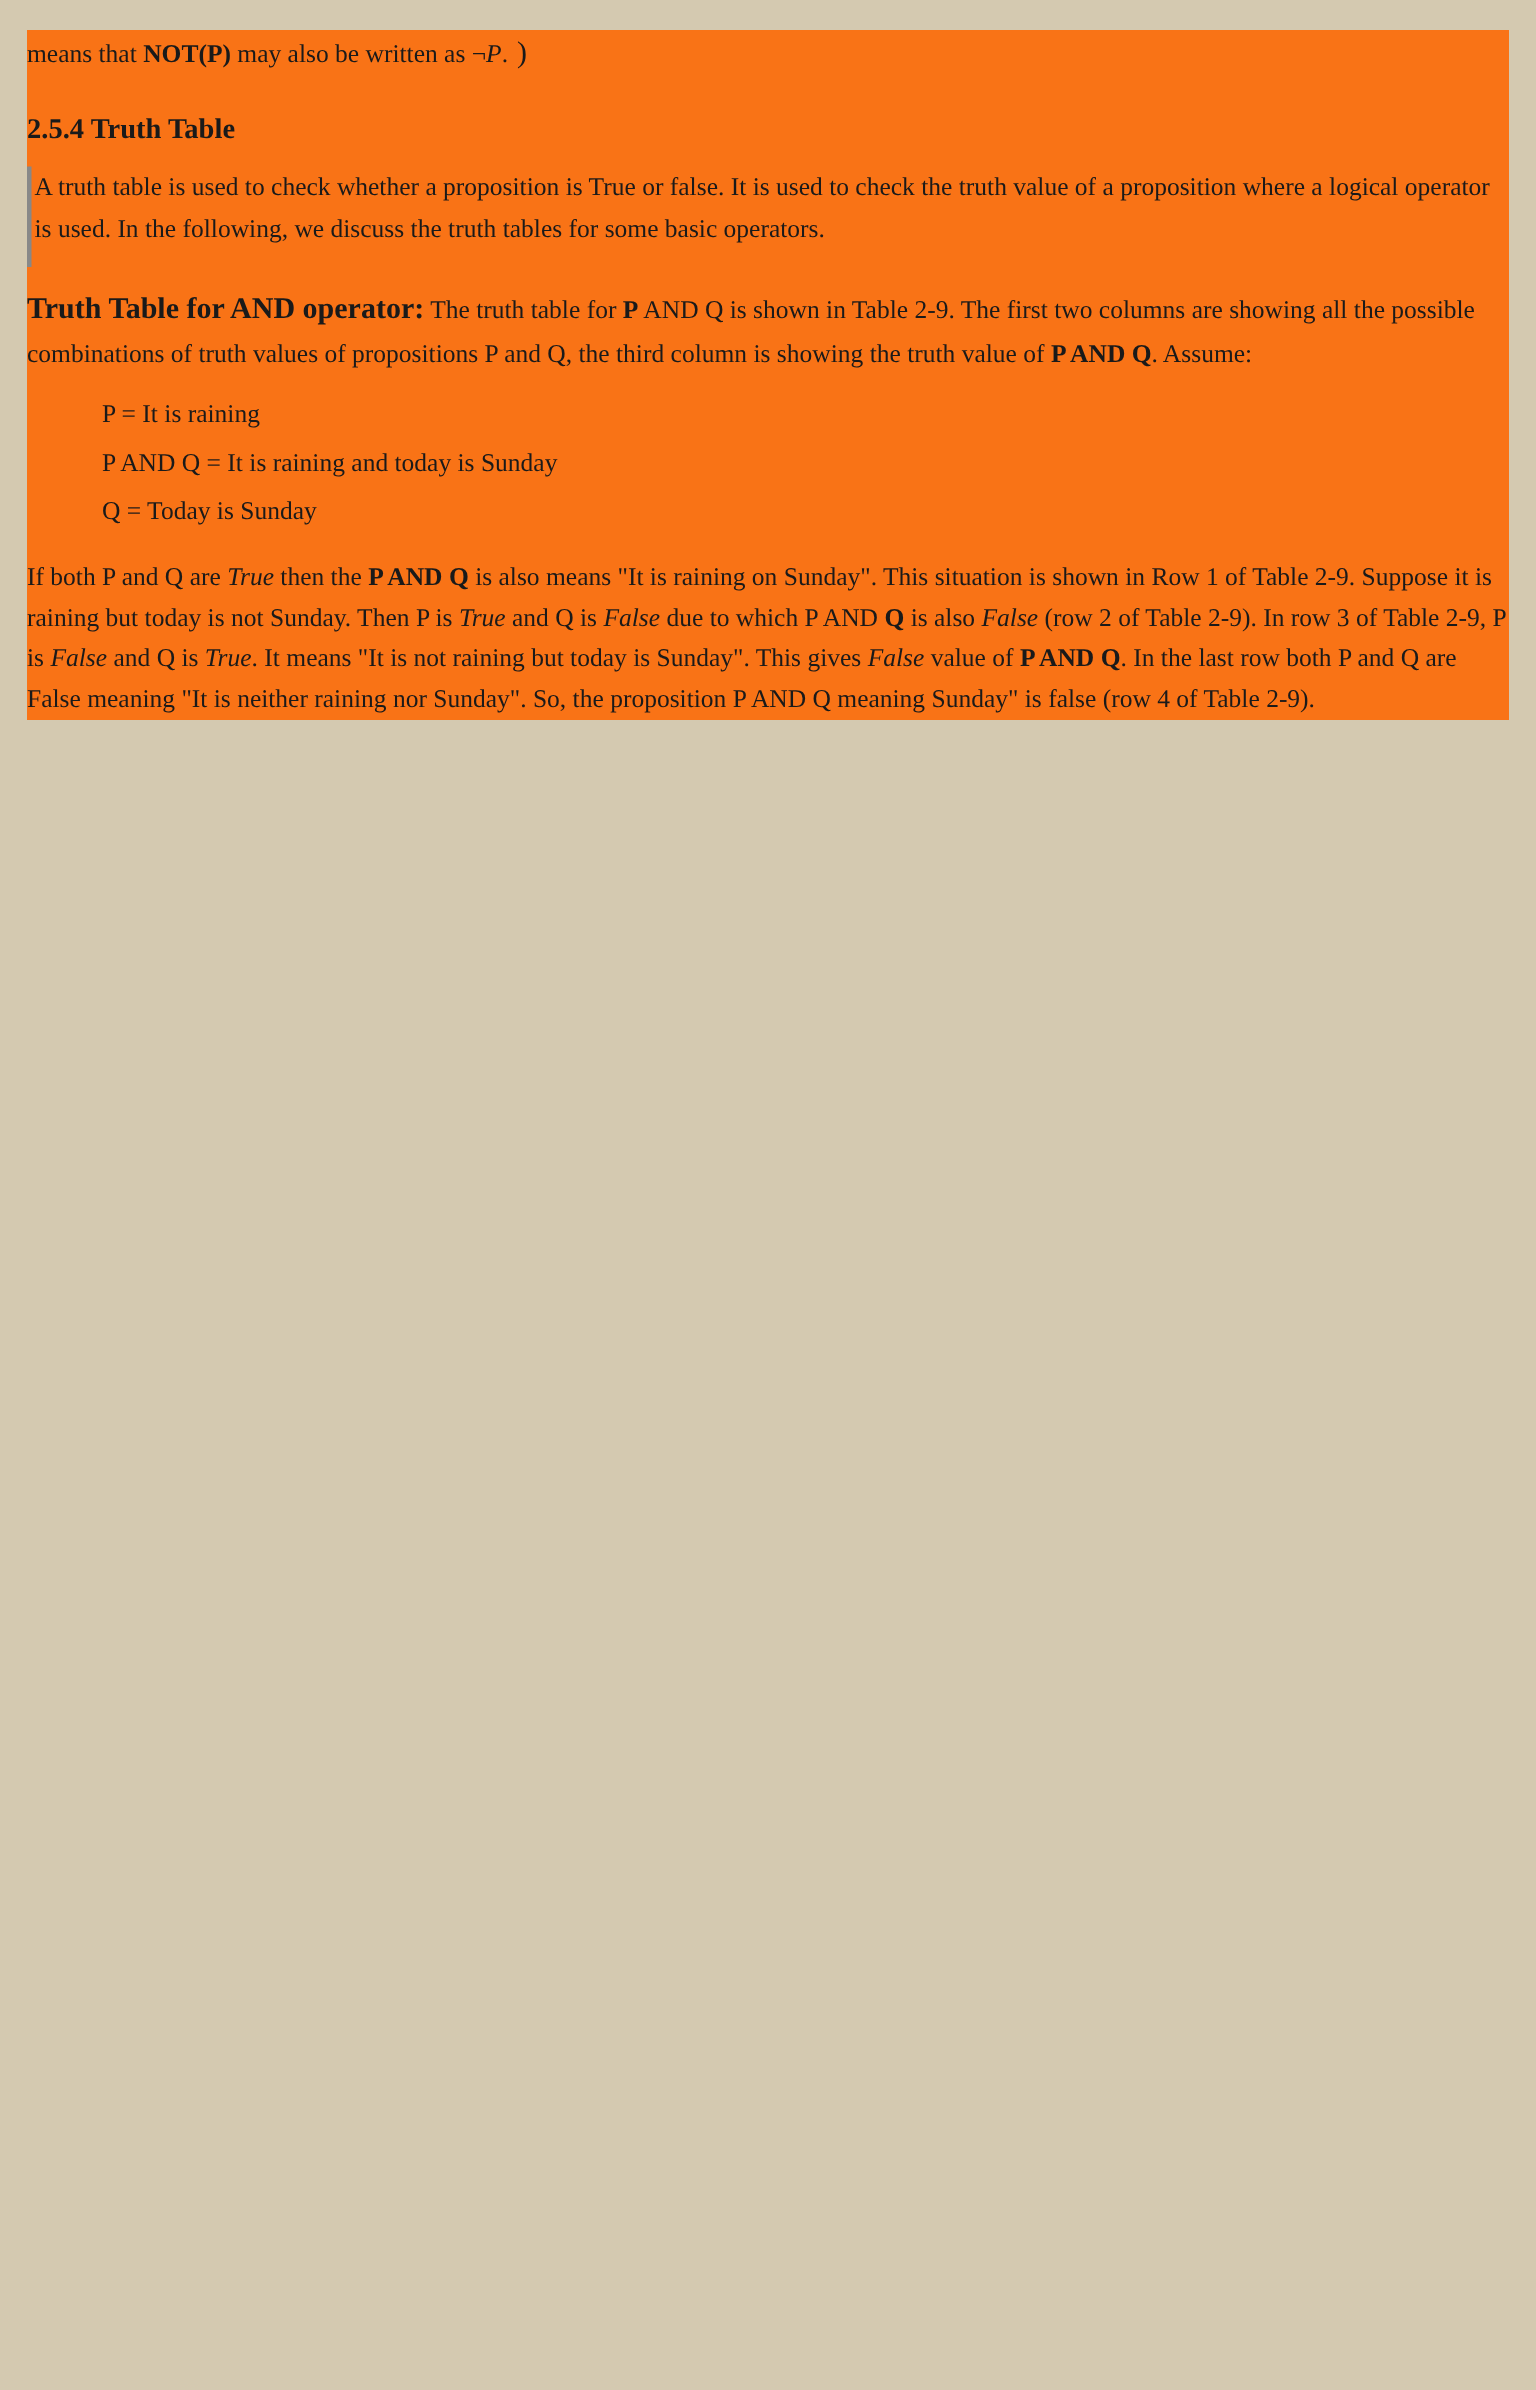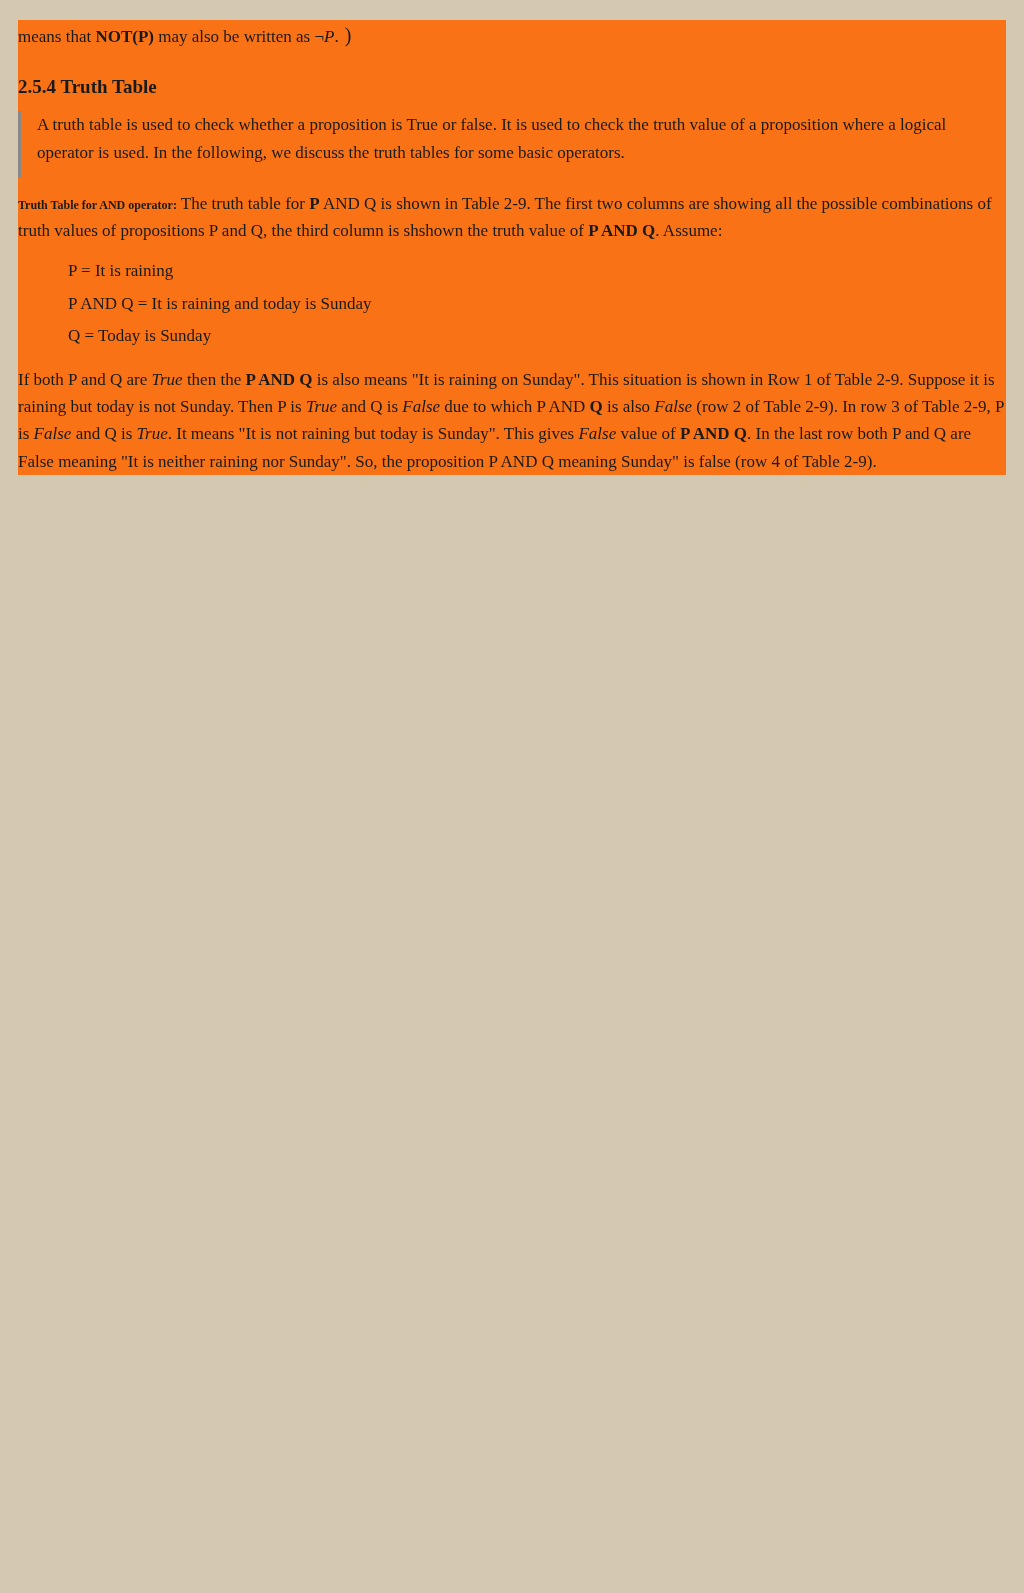--- a/index.html
+++ b/index.html
@@ -57,21 +57,21 @@
     .body-text .bold {
       font-weight: bold;
     }
 
     .body-text em, .body-text i {
       font-style: italic;
     }
 
     .subsection-label {
       font-weight: bold;
-      font-size: 12px;
+      font-size: 20px;
       text-align: right;
     }
 
     .indented-list {
       margin-left: 50px;
       margin-top: 10px;
       margin-bottom: 14px;
       line-height: 1.8;
       font-size: 17px;
     }
@@ -94,27 +94,27 @@
   <p class="top-text">
     <span>means that </span><span class="bold">NOT(P)</span><span> may also be written as </span><span>¬<em>P</em></span>.<span class="arrow">)</span>
   </p>
 
   <h2 class="section-heading">
     <span>2.5.4</span> <span>Truth Table</span>
   </h2>
 
   <div style="display:flex; margin-bottom:12px;">
     <div style="width:3px; background:#888; margin-right:0; flex-shrink:0; align-self:stretch;"></div>
-    <p class="body-text" style="margin-left:0; padding-left:16px;">
+    <p class="body-text" style="margin-left:0; padding-left:2px;">
       A truth table is used to check whether a proposition is <span>T</span><span>rue or false. It</span> is used to check the truth value of a proposition where a logical operator is used. In the following, we discuss the truth tables <span>for some basic</span> operators.
     </p>
   </div>
 
   <p class="body-text">
-    <span class="subsection-label">Truth Table for AND operator:</span> The truth table for <span class="bold">P</span> <span>AND Q is shown in Table</span> 2-9. The first two columns are showing all the possib<span>le combinations of truth</span> values of propositions P and Q, the third column is sh<span>shown the truth</span> value of <span class="bold">P AND Q</span>. Assume:
+    <span class="subsection-label">Truth Table for AND operator:</span> The truth table for <span class="bold">P</span> <span>AND Q is shown in Table</span> 2-9. The first two columns are showing all the possib<span>le combinations of truth</span> values of propositions P and Q, the third column is sh<span>owing the truth</span> value of <span class="bold">P AND Q</span>. Assume:
   </p>
 
   <div class="indented-list">
     <p>P = It is raining</p>
     <p>P AND Q = It is raining and today is Sunday</p>
     <p>Q = Today is Sunday</p>
   </div>
 
   <p class="body-text">
     If both P and Q are <em>True</em> then the <span class="bold">P AND Q</span> is also<span></span> means "It is raining on Sunday". This situation is sh<span>own in</span> Row 1 of Table 2-9. Suppose it is raining but <span>today is not</span> Sunday. Then P is <em>True</em> and Q is <em>False</em> due to whic<span>h P AND</span> <span class="bold">Q</span> is also <em>False</em> (row 2 of Table 2-9).  In row 3 of Ta<span>ble 2-9, P</span> is <em>False</em> and Q is <em>True</em>. It means "It is not raining <span>but today is Sunday". This gives</span> <em>False</em> value of <span class="bold">P AND Q</span>. In the last row both P an<span>d Q are False meaning</span> "It is neither raining nor Sunday". So, the proposit<span>ion P AND Q meaning</span> Sunday" is false (row 4 of Table 2-9).

